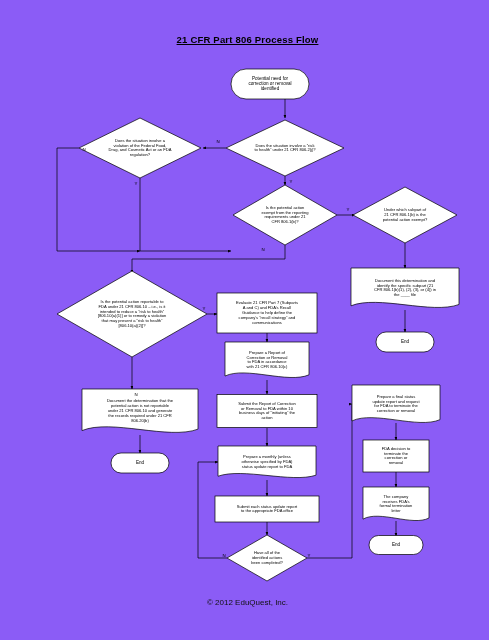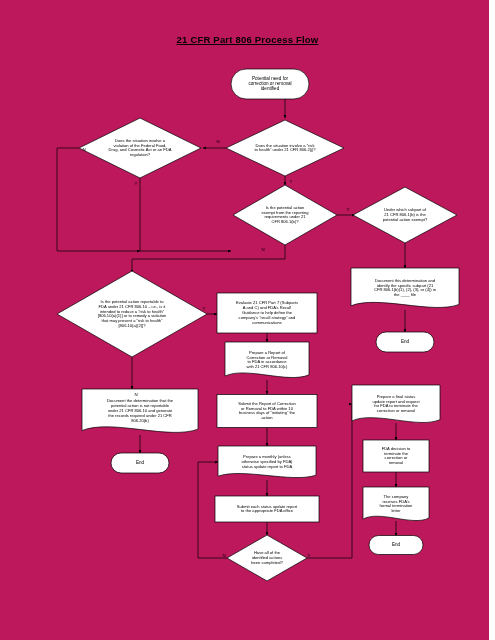--- a/index.html
+++ b/index.html
@@ -12,21 +12,21 @@
     height: 640px;
     font-family: "Liberation Sans", sans-serif;
     color: #000000;
     position: relative;
     overflow: hidden;
   }
   #page {
     position: relative;
     width: 489px;
     height: 640px;
-    background: #be185d;
+    background: #8b5cf6;
   }
   #doc-title {
     position: absolute;
     top: 34px;
     left: 0;
     width: 495px;
     text-align: center;
     font-size: 9.5px;
     font-weight: bold;
     text-decoration: underline;
@@ -199,14 +199,15 @@
         <text class="branch-label" x="136" y="185">Y</text>
         <text class="branch-label" x="348" y="211">Y</text>
         <text class="branch-label" x="263" y="251">N</text>
         <text class="branch-label" x="204" y="310">Y</text>
         <text class="branch-label" x="136" y="396">N</text>
         <text class="branch-label" x="224" y="557">N</text>
         <text class="branch-label" x="309" y="557">Y</text>
       </g>
   </svg>
 
+  <div id="footer">© 2012 EduQuest, Inc.</div>
 
 </div>
 
 </body></html>

